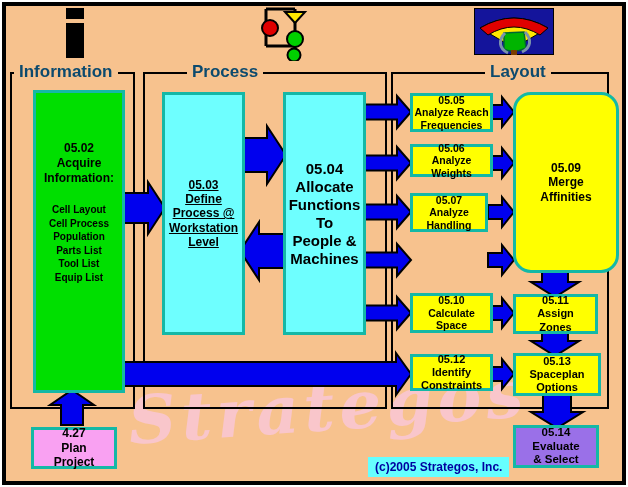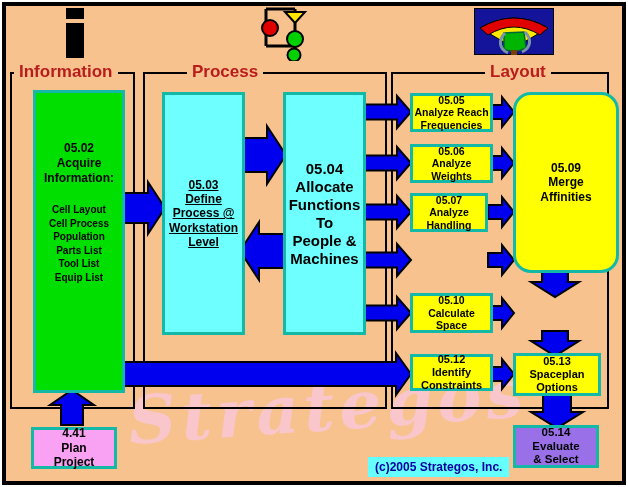--- a/index.html
+++ b/index.html
@@ -15,21 +15,21 @@
     position:absolute; left:128px; top:368px; z-index:1;
     font-family:"DejaVu Serif", serif; font-style:italic; font-weight:bold;
     font-size:66px; letter-spacing:5px; color:var(--watermark);
     transform:rotate(-4deg); white-space:nowrap;
   }
 
   
   .group{position:absolute; border:2px solid #000; z-index:2;}
   .group .legend{
     position:absolute; top:-12px; background:var(--bg); padding:0 5px;
-    font-weight:bold; font-size:17px; color:#b91c1c; white-space:nowrap;
+    font-weight:bold; font-size:17px; color:#0c4a6e; white-space:nowrap;
   }
   #g-info{left:10px; top:72px; width:121px; height:333px;}
   #g-info .legend{left:2px;}
   #g-process{left:143px; top:72px; width:240px; height:333px;}
   #g-process .legend{left:42px;}
   #g-layout{left:391px; top:72px; width:214px; height:333px;}
   #g-layout .legend{left:92px;}
 
   
   #arrows{position:absolute; left:0; top:0; z-index:3;}
@@ -43,21 +43,21 @@
     text-align:center; white-space:pre-line; z-index:4;
     font-size:10.5px; line-height:1.2;
   }
   #n0501{left:31px; top:427px; width:86px; height:42px; background:var(--pink); font-size:12px;}
   #n0502{left:33px; top:90px; width:92px; height:303px; background:var(--green); justify-content:flex-start;}
   #n0502 .b-title{margin-top:48px; font-size:12px; line-height:1.25;}
   #n0502 .b-list{margin-top:17px; font-size:10px; line-height:1.35;}
   #n0503{left:162px; top:92px; width:83px; height:243px; background:var(--cyan); font-size:12px;text-decoration:underline;}
   #n0504{left:283px; top:92px; width:83px; height:243px; background:var(--cyan); font-size:15px;}
   #n0505{left:410px; top:93px; width:83px; height:39px;}
-  #n0506{left:410px; top:144px; width:83px; height:39px;}
+  #n0506{left:410px; top:144px; width:83px; height:33px;}
   #n0507{left:410px; top:193px; width:78px; height:39px;}
   #n0508{left:410px; top:241px; width:83px; height:40px;}
   #n0509{left:513px; top:92px; width:106px; height:181px; font-size:12px;border-radius:18px;}
   #n0510{left:410px; top:293px; width:83px; height:40px;}
   #n0511{left:513px; top:294px; width:85px; height:40px; font-size:11px;}
   #n0512{left:410px; top:354px; width:83px; height:37px; font-size:11px;}
   #n0513{left:513px; top:353px; width:88px; height:43px; font-size:11px;}
   #n0514{left:513px; top:425px; width:86px; height:43px; background:var(--purple); font-size:11.5px;}
 
   
@@ -143,30 +143,33 @@
 Weights</div>
   <div class="node" id="n0507">05.07
 Analyze
 Handling</div>
   <div class="node" id="n0509">05.09
 Merge
 Affinities</div>
   <div class="node" id="n0510">05.10
 Calculate
 Space</div>
+  <div class="node" id="n0511">05.11
+Assign
+Zones</div>
   <div class="node" id="n0512">05.12
 Identify
 Constraints</div>
   <div class="node" id="n0513">05.13
 Spaceplan
 Options</div>
   <div class="node" id="n0514">05.14
 Evaluate
 &amp; Select</div>
-  <div class="node" id="n0501">4.41
+  <div class="node" id="n0501">4.27
 Plan
 Project</div>
 
   <svg class="icon" id="i-info" width="20" height="52">
     <rect x="0" y="1" width="18" height="11" fill="#000"></rect>
     <rect x="0" y="16" width="18" height="35" fill="#000"></rect>
   </svg>
 
   <svg class="icon" id="i-process" width="50" height="58">
     <path d="M8,6 H37 M8,6 V43 M8,43 H36 M37,6 V55" fill="none" stroke="#000" stroke-width="3"></path>

